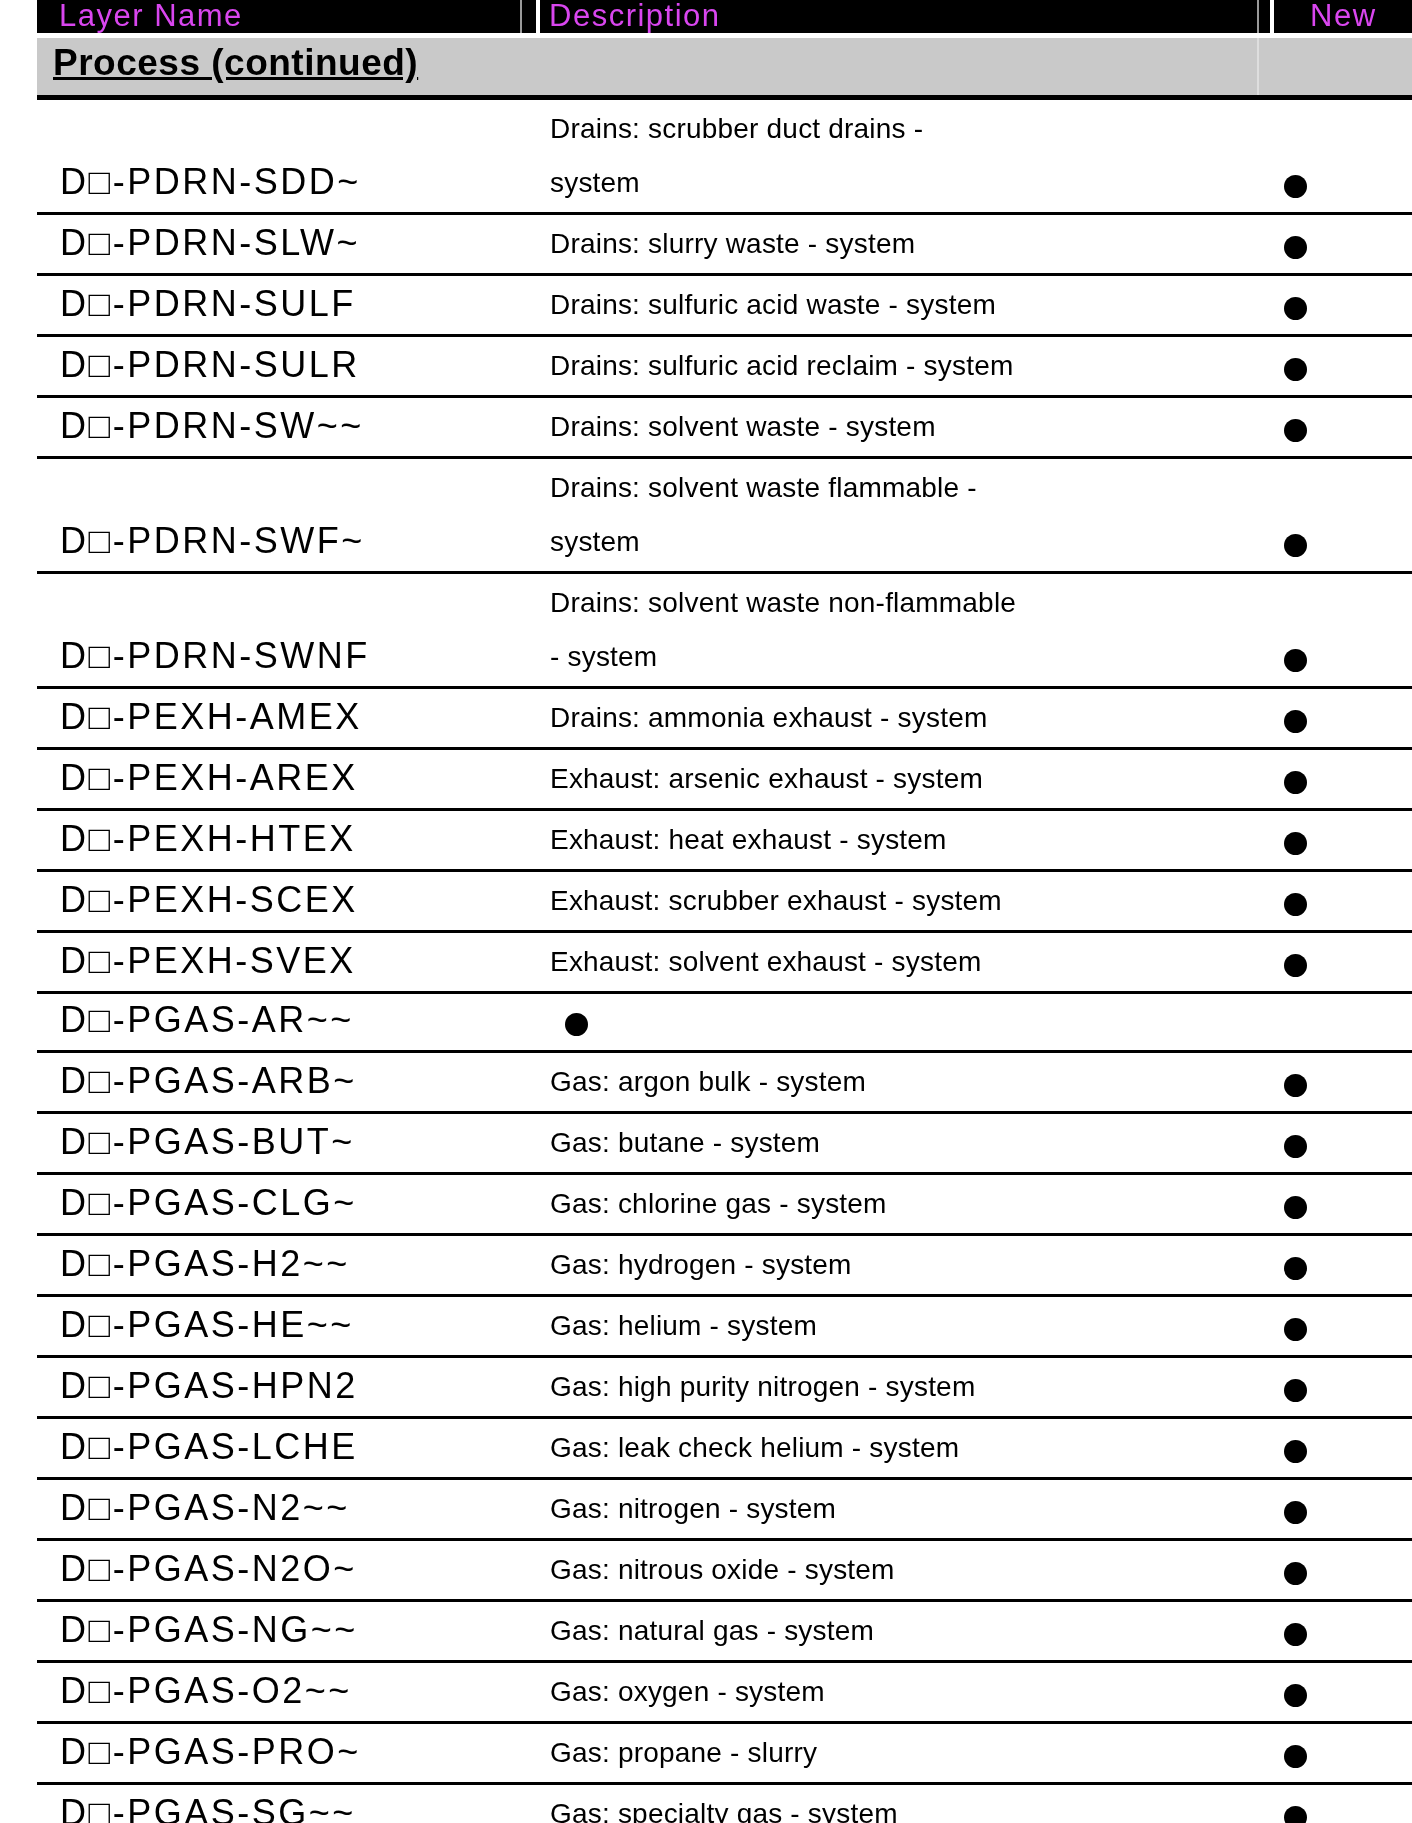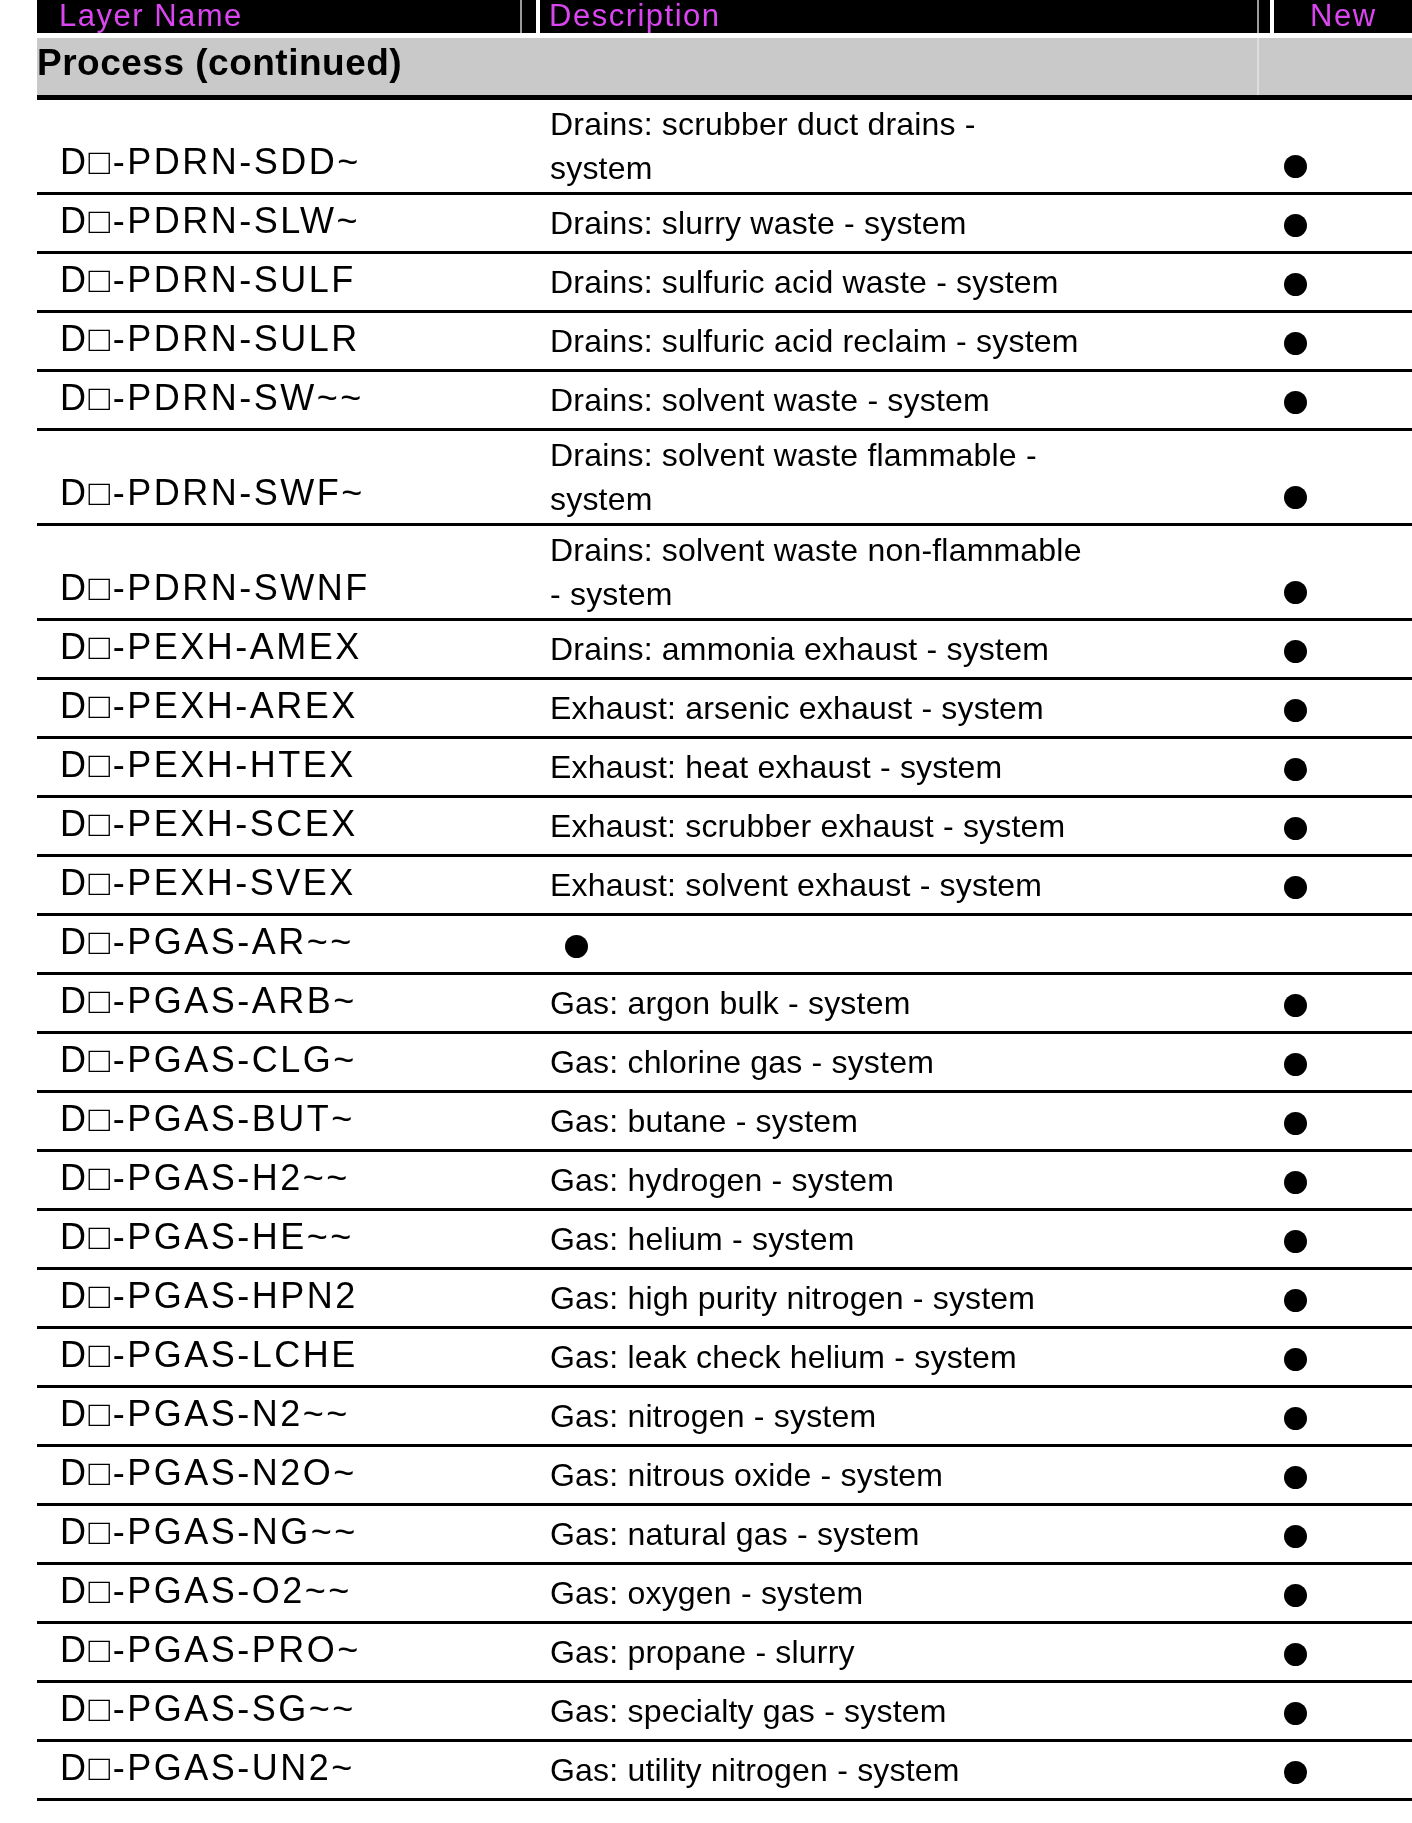--- a/index.html
+++ b/index.html
@@ -40,24 +40,25 @@
   .section-band {
     position: relative;
     height: 57px;
     background: #c9c9c9;
     border-bottom: 5px solid #000;
   }
   .section-band .lightline {
     position: absolute; left: 1220px; top: 0; bottom: 0; width: 2px; background: #dedede;
   }
   .section-label {
-    position: absolute; left: 0; top: 4px;
+    position: absolute; left: 16px; top: 4px;
     font-weight: bold;
     font-size: 37px;
     letter-spacing: 0.5px;
+    text-decoration: underline;
   }
 
   
   .tr {
     display: flex;
     border-bottom: 3px solid #000;
     min-height: 53px;
     background: #fff;
   }
   .td { box-sizing: border-box; }
@@ -66,21 +67,21 @@
     display: flex; align-items: flex-end;
     padding: 2px 0 7px 23px;
     font-size: 36px; line-height: 47px;
     letter-spacing: 2.5px;
     white-space: nowrap;
   }
   .td.desc {
     width: 719px;
     display: flex; align-items: center;
     padding: 2px 6px 2px 12px;
-    font-size: 32px; line-height: 44px;
+    font-size: 28px; line-height: 54px;
     letter-spacing: 0.2px;
     white-space: pre-line;
   }
   .td.new {
     width: 155px;
     display: flex; align-items: flex-end;
     padding-bottom: 14px;
   }
   .bullet {
     display: inline-block;
@@ -222,36 +223,36 @@
 
   <div class="tr">
     <div class="td name">D□-PGAS-ARB~</div>
     <div class="td desc">Gas: argon bulk - system</div>
     <div class="td new">
       <span class="bullet"></span>
     </div>
   </div>
 
   <div class="tr">
+    <div class="td name">D□-PGAS-BUT~</div>
+    <div class="td desc">Gas: butane - system</div>
+    <div class="td new">
+      <span class="bullet"></span>
+    </div>
+  </div>
+
+  <div class="tr">
     <div class="td name">D□-PGAS-CLG~</div>
     <div class="td desc">Gas: chlorine gas - system</div>
     <div class="td new">
       <span class="bullet"></span>
     </div>
   </div>
 
   <div class="tr">
-    <div class="td name">D□-PGAS-BUT~</div>
-    <div class="td desc">Gas: butane - system</div>
-    <div class="td new">
-      <span class="bullet"></span>
-    </div>
-  </div>
-
-  <div class="tr">
     <div class="td name">D□-PGAS-H2~~</div>
     <div class="td desc">Gas: hydrogen - system</div>
     <div class="td new">
       <span class="bullet"></span>
     </div>
   </div>
 
   <div class="tr">
     <div class="td name">D□-PGAS-HE~~</div>
     <div class="td desc">Gas: helium - system</div>

